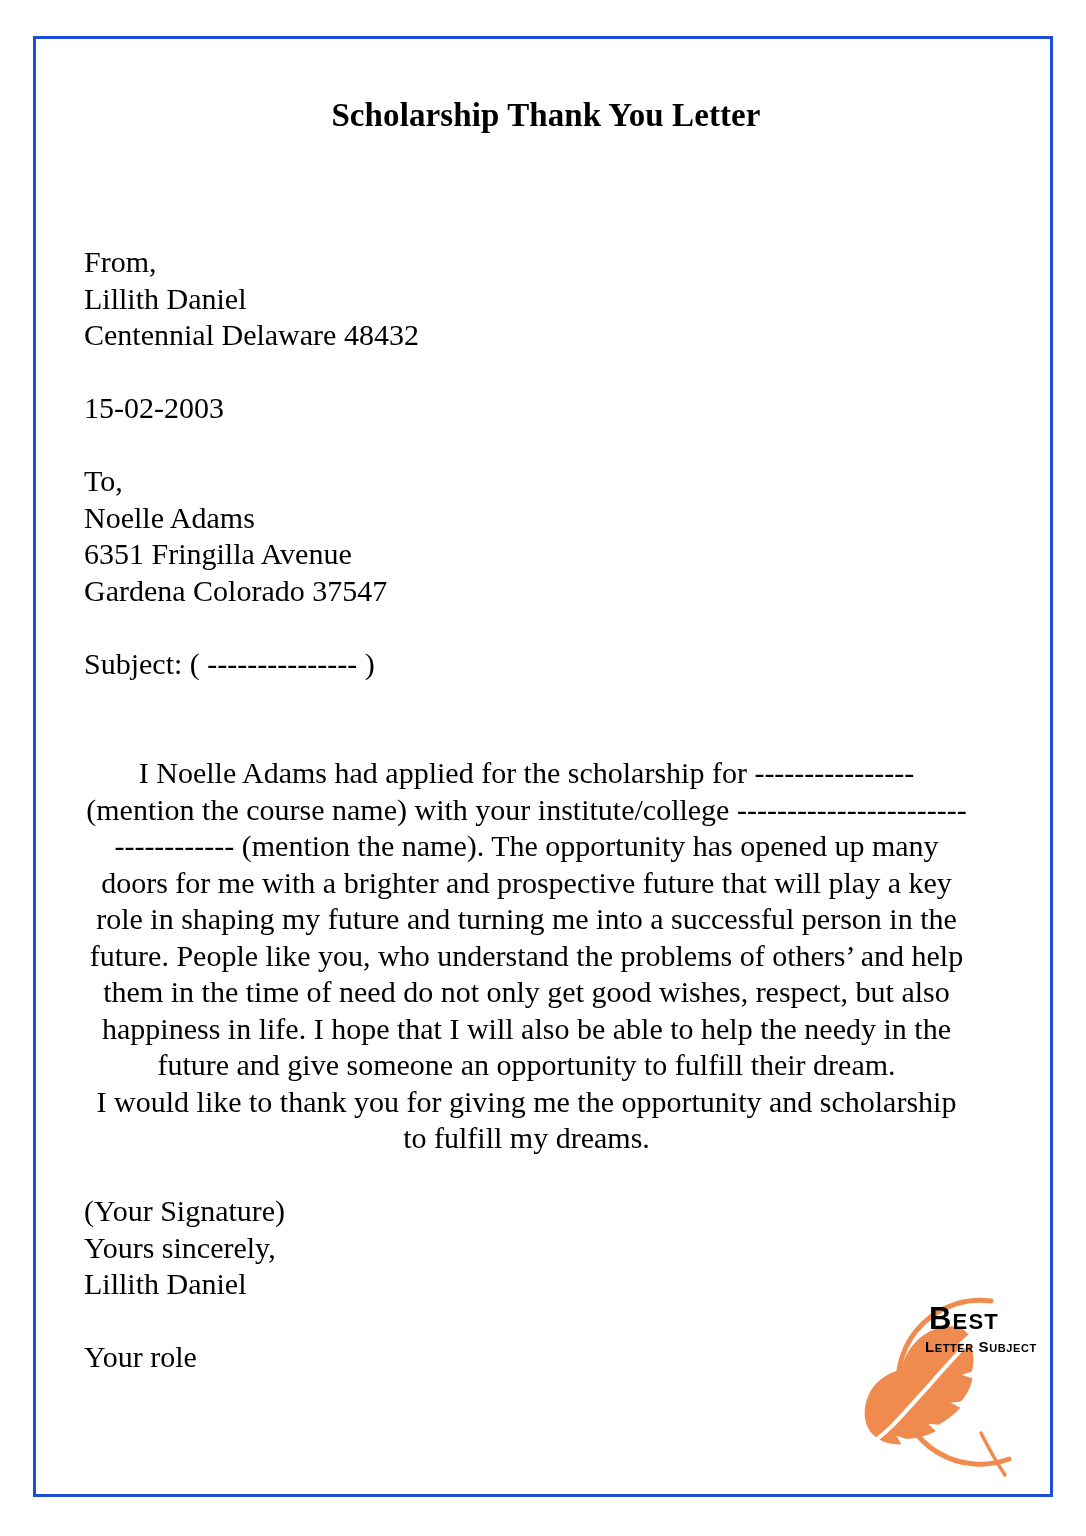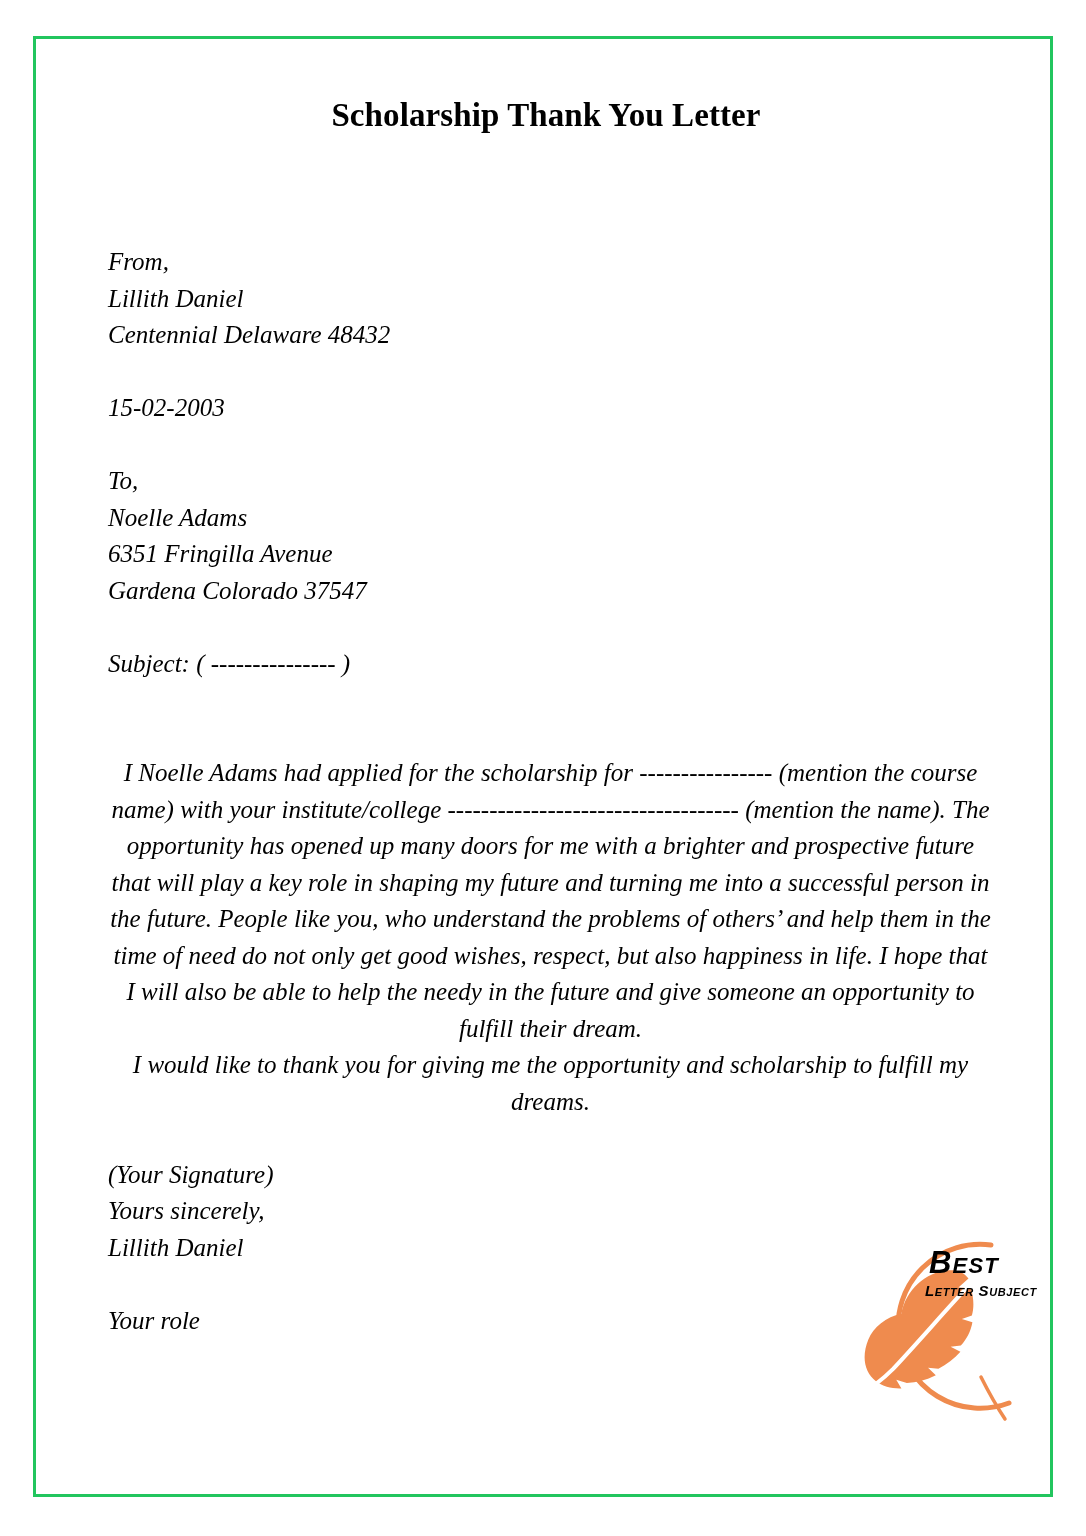--- a/index.html
+++ b/index.html
@@ -26,64 +26,62 @@
     height: 1536px;
     background: #ffffff;
   }
   #letter-border {
     position: absolute;
     left: 33px;
     top: 36px;
     width: 1020px;
     height: 1461px;
     box-sizing: border-box;
-    border: 3px solid #22c55e;
+    border: 3px solid #1d4ed8;
     background: #ffffff;
   }
 
   
   #doc-title {
     position: absolute;
     left: 0;
     top: 58px;
     width: 1020px;
     text-align: center;
     font-size: 33px;
     font-weight: bold;
     letter-spacing: 0.1px;
     line-height: 1.1;
   }
 
   
   #content {
     position: absolute;
-    left: 72px;       
+    left: 48px;       
     top: 205px;       
     width: 885px;
-    font-size: 25px;
+    font-size: 30px;
     line-height: 36.5px;
-    font-style: italic;
   }
   .blk { margin: 0; }
   .line { white-space: pre-wrap; }
   .gap { height: 36.5px; }
 
   .para {
     margin: 0;
     text-align: center;
   }
 
   
   #logo {
     position: absolute;
     left: 827px;   
-    top: 1188px;   
+    top: 1244px;   
     width: 190px;
     height: 215px;
-    font-style: italic;
   }
   #logo svg { display: block; width: 190px; height: 215px; }
   .logo-word {
     position: absolute;
     font-family: "Liberation Sans", "DejaVu Sans", sans-serif;
     color: #000000;
     font-weight: bold;
     white-space: nowrap;
   }
   #logo-best {

